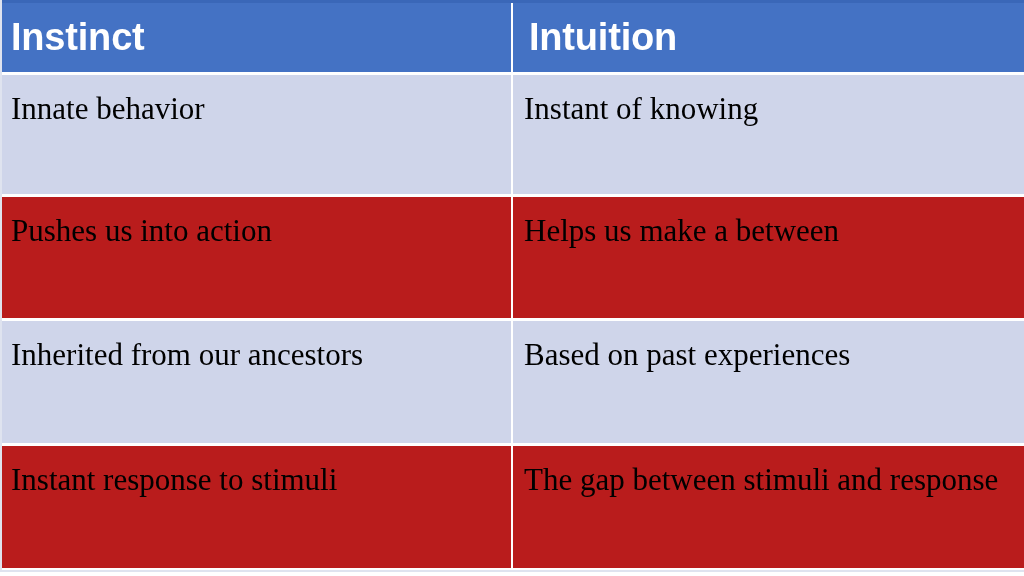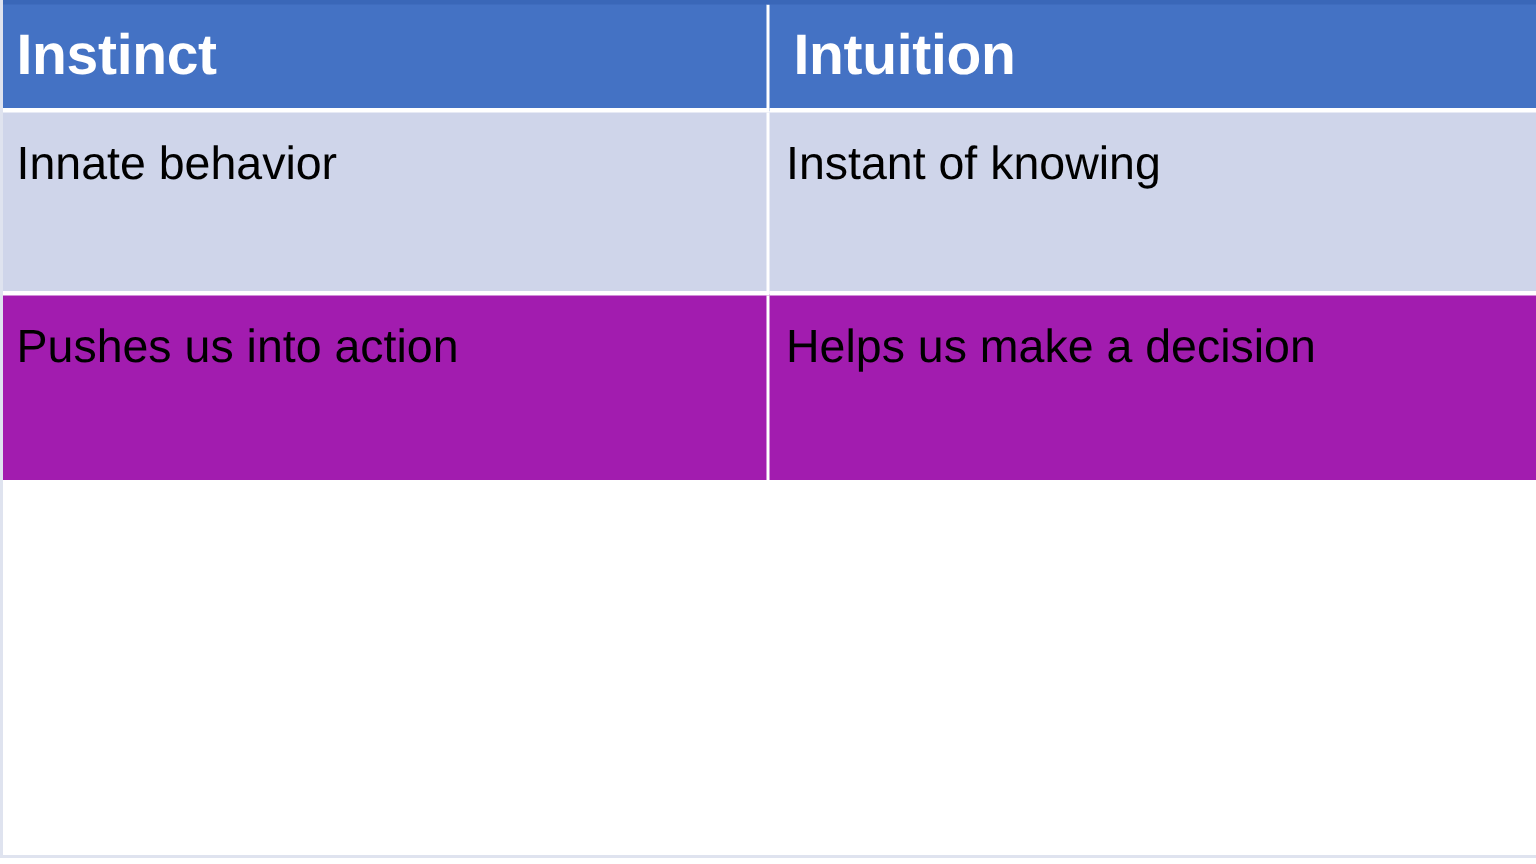--- a/index.html
+++ b/index.html
@@ -53,26 +53,27 @@
   
   .comparison-table td {
     font-size: 31px;
     color: #000000;
     text-align: left;
     vertical-align: top;
     padding: 14px 14px 0 11px;
     box-sizing: border-box;
     line-height: 1.28;
     border: none;
+    font-family: Liberation Serif, serif;
   }
   .comparison-table td.col-left  { border-right: 2px solid #ffffff; }
 
   
   .band-dark  td { background-color: #cfd5ea; }
-  .band-light td { background-color: #a21caf; }
+  .band-light td { background-color: #b91c1c; }
 
   
   .row-1 td { height: 122px; }
   .row-2 td { height: 124px; }
   .row-3 td { height: 125px; }
   .row-4 td { height: 123px; }
 
   
   .comparison-table tbody tr td {
     border-top: 3px solid #ffffff;
@@ -115,22 +116,30 @@
     </thead>
 
     <tbody>
       <tr class="row-1 band-dark">
         <td class="col-left">Innate behavior</td>
         <td class="col-right">Instant of knowing</td>
       </tr>
 
       <tr class="row-2 band-light">
         <td class="col-left">Pushes us into action</td>
-        <td class="col-right">Helps us make a decision</td>
+        <td class="col-right">Helps us make a between</td>
       </tr>
 
+      <tr class="row-3 band-dark">
+        <td class="col-left">Inherited from our ancestors</td>
+        <td class="col-right">Based on past experiences</td>
+      </tr>
 
+      <tr class="row-4 band-light">
+        <td class="col-left">Instant response to stimuli</td>
+        <td class="col-right">The gap between stimuli and response</td>
+      </tr>
     </tbody>
   </table>
 
   <div class="table-left-edge"></div>
   <div class="table-bottom-edge"></div>
 </div>
 
 </body></html>

